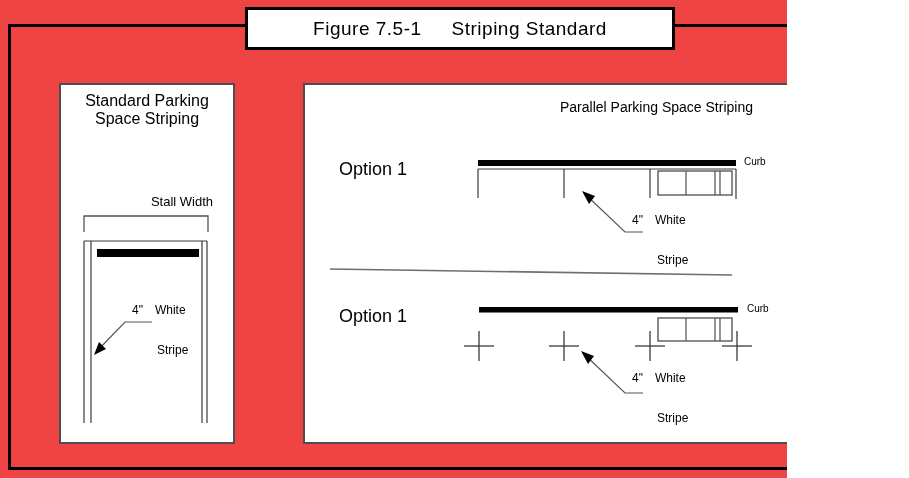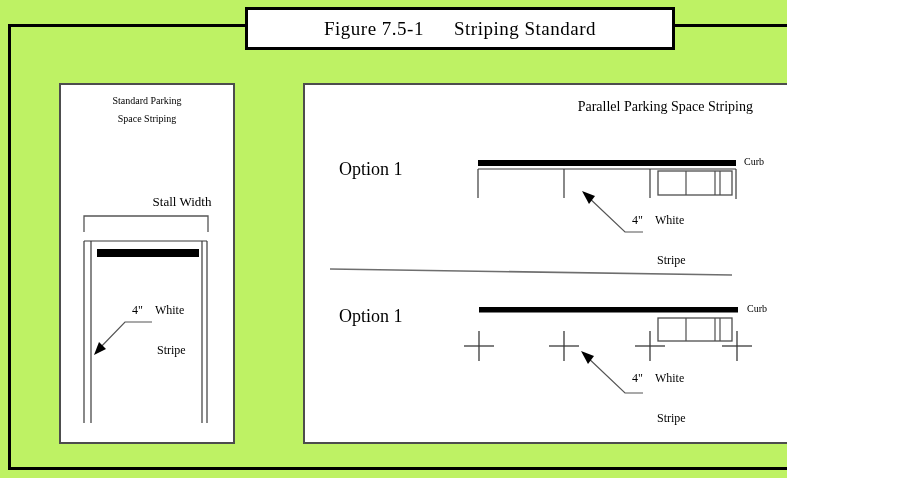--- a/index.html
+++ b/index.html
@@ -1,20 +1,20 @@
 <!DOCTYPE html>
 <html><head>
 <meta charset="utf-8">
 <style>
   html,body{margin:0;padding:0;background:#fff;}
   .stage{
     position:relative;
     width:787px;height:478px;
-    background:#bef264;
-    font-family:Liberation Serif, serif;
+    background:#ef4444;
+    font-family:Liberation Sans, sans-serif;
     color:#000;
     overflow:hidden;
   }
   .outer-border{
     position:absolute;left:8px;top:24px;width:896px;height:446px;
     border:3px solid #000;box-sizing:border-box;
   }
   .title-box{
     position:absolute;left:245px;top:7px;width:430px;height:43px;
     border:3px solid #000;box-sizing:border-box;background:#fff;z-index:3;
@@ -22,21 +22,21 @@
     font-size:19px;letter-spacing:0.5px;
   }
   .panel{
     position:absolute;border:2px solid #4d4d4d;box-sizing:border-box;background:#fff;z-index:2;
   }
   .panel-left{left:59px;top:83px;width:176px;height:361px;}
   .panel-right{left:303px;top:83px;width:523px;height:361px;}
   .panel svg{position:absolute;left:0;top:0;}
   .lp-title{
     position:absolute;left:0;top:7px;width:100%;
-    text-align:center;font-size:10px;line-height:18px;white-space:pre-line;
+    text-align:center;font-size:16px;line-height:18px;white-space:pre-line;
   }
   .rp-title{
     position:absolute;left:0px;top:14px;width:448px;
     text-align:right;font-size:14px;
   }
   .stall-width{
     position:absolute;left:0;top:109px;width:100%;
     text-align:center;font-size:13px;margin-left:35px;
   }
   .option-label{position:absolute;left:34px;font-size:18px;}

